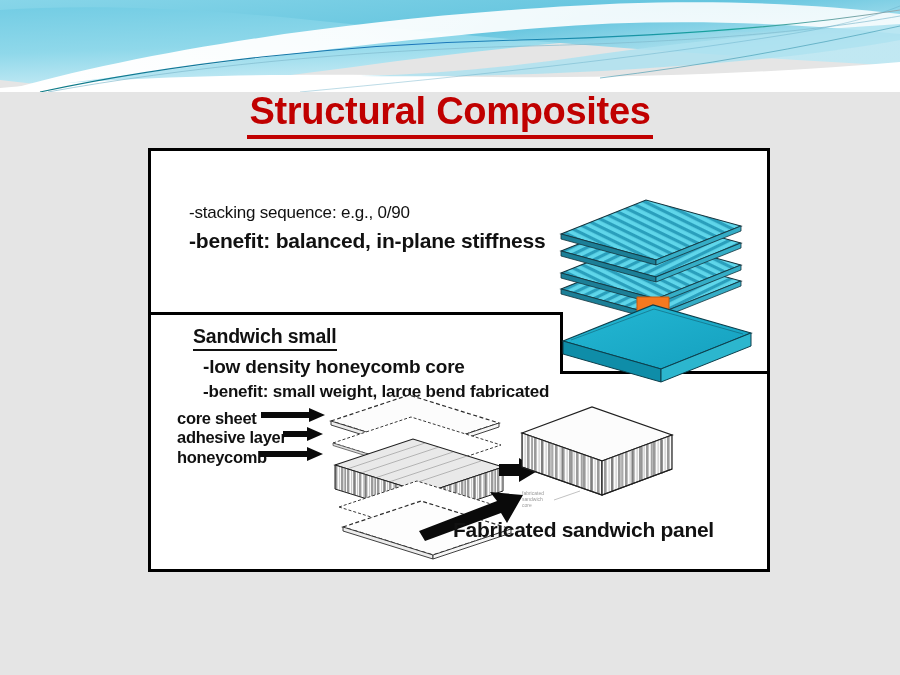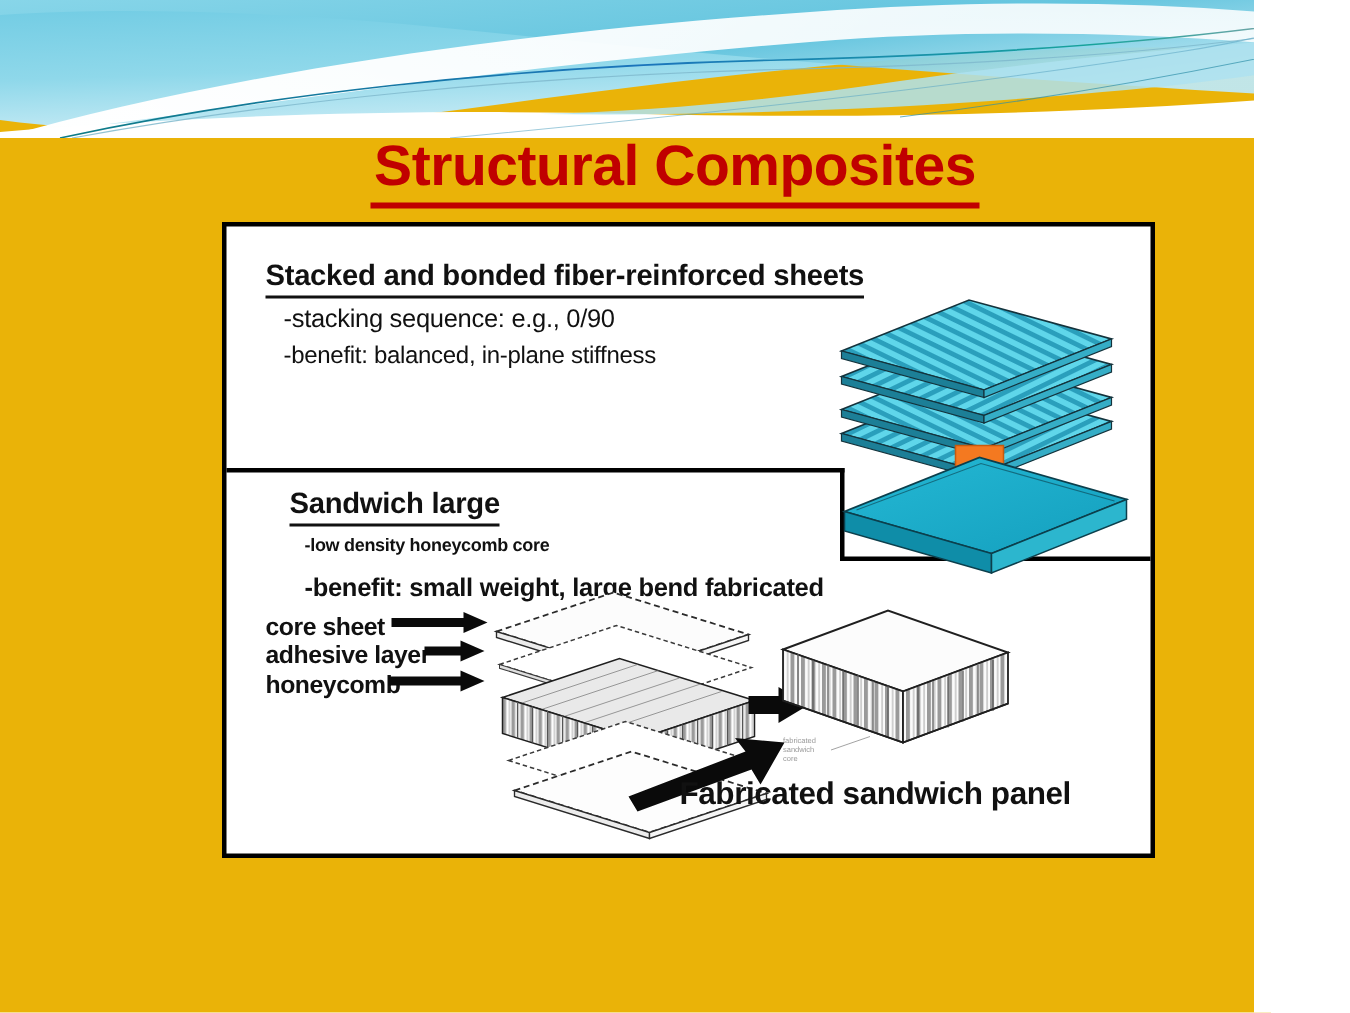--- a/index.html
+++ b/index.html
@@ -6,23 +6,23 @@
   html, body {
     margin: 0;
     padding: 0;
     background: #ffffff;
   }
   body {
     font-family: "Liberation Sans", sans-serif;
   }
   #slide {
     position: relative;
-    width: 836px;
+    width: 900px;
     height: 675px;
-    background: #eab308;
+    background: #e5e5e5;
     overflow: hidden;
   }
 
   
   #banner {
     position: absolute;
     left: 0; top: 0;
     width: 900px;
     height: 92px;
     overflow: hidden;
@@ -108,22 +108,22 @@
     font-size: 17px;
     font-weight: normal;
     color: #111111;
     letter-spacing: -0.2px;
     white-space: nowrap;
   }
   .sec1-b2 {
     position: absolute;
     left: 38px;
     top: 78px;
-    font-size: 16px;
-    font-weight: normal;
+    font-size: 21px;
+    font-weight: bold;
     color: #111111;
     letter-spacing: -0.2px;
     white-space: nowrap;
   }
 
   
   .sec2-heading {
     position: absolute;
     left: 42px;
     top: 174px;
@@ -132,21 +132,21 @@
     color: #111111;
     letter-spacing: -0.2px;
     border-bottom: 2px solid #111111;
     padding-bottom: 1px;
     white-space: nowrap;
   }
   .sec2-b1 {
     position: absolute;
     left: 52px;
     top: 205px;
-    font-size: 12px;
+    font-size: 19px;
     font-weight: bold;
     color: #111111;
     letter-spacing: -0.2px;
     white-space: nowrap;
     text-align: right;
   }
   .sec2-b2 {
     position: absolute;
     left: 52px;
     top: 231px;
@@ -255,21 +255,20 @@
   <div id="title-wrap">
     <span id="slide-title">Structural Composites</span>
   </div>
 
   <div id="frame">
 
     <div class="divider-a"></div>
     <div class="divider-vert"></div>
     <div class="divider-b"></div>
 
-    <div class="sec1-heading">Stacked and bonded  fiber-reinforced sheets</div>
     <div class="sec1-b1">-stacking sequence:  e.g., 0/90</div>
     <div class="sec1-b2">-benefit:  balanced, in-plane stiffness</div>
 
     <div id="laminate-art" class="art">
       <svg width="215" height="170" viewBox="0 0 215 170" xmlns="http://www.w3.org/2000/svg">
         <defs>
 
           <pattern id="fibA" width="7" height="7" patternUnits="userSpaceOnUse" patternTransform="rotate(26)">
             <rect width="7" height="7" fill="#5FD6EA"></rect>
             <rect width="7" height="3.2" fill="#2A9FBC"></rect>
@@ -315,21 +314,21 @@
 
         <g>
           <polygon points="12,140 102,104 200,132 110,168" fill="url(#panelTop)" stroke="#0C3F4C" stroke-width="1.2"></polygon>
           <polygon points="12,140 110,168 110,181 12,153" fill="#0F8DA8" stroke="#0C3F4C" stroke-width="1"></polygon>
           <polygon points="110,168 200,132 200,145 110,181" fill="#2CB6CE" stroke="#0C3F4C" stroke-width="1"></polygon>
           <polyline points="20,139 103,108 192,133" fill="none" stroke="#0C3F4C" stroke-width="0.7" opacity="0.6"></polyline>
         </g>
       </svg>
     </div>
 
-    <div class="sec2-heading">Sandwich large </div>
+    <div class="sec2-heading">Sandwich small </div>
     <div class="sec2-b1">-low density honeycomb core</div>
     <div class="sec2-b2">-benefit:  small weight, large bend fabricated</div>
 
     <div class="cl cl-face">core sheet</div>
     <div class="cl cl-adh">adhesive layer</div>
     <div class="cl cl-hon">honeycomb</div>
 
     <svg style="position:absolute;left:0;top:248px;width:200px;height:80px;overflow:visible">
       <g fill="#0A0A0A">
         <polygon points="110,13 158,13 158,9 174,16 158,23 158,19 110,19"></polygon>

